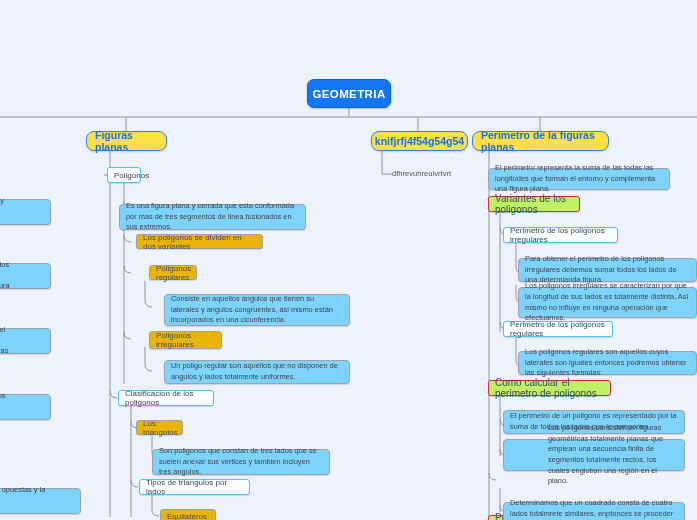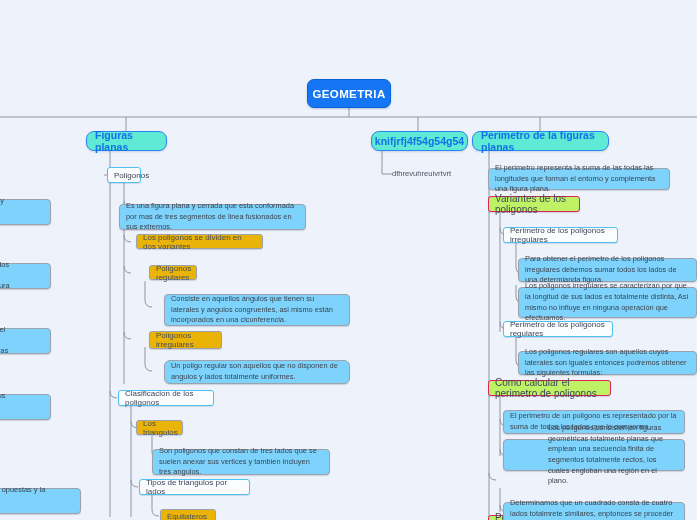--- a/index.html
+++ b/index.html
@@ -18,21 +18,21 @@
 
   
   .n-root{
     background:#1476f2;border:1px solid #0a63d6;border-radius:7px;
     color:#ffffff;font-weight:bold;font-size:11.5px;letter-spacing:.4px;
     display:flex;align-items:center;justify-content:center;
     box-shadow:0 1px 2px rgba(20,60,120,.25);
   }
   
   .n-l1{
-    border:1.6px solid #2d86ef;border-radius:8px;background:#5eead4;
+    border:1.6px solid #2d86ef;border-radius:8px;background:#fde047;
     color:#1571e8;font-weight:bold;font-size:10.5px;
     display:flex;align-items:center;justify-content:center;
     padding:7px 8px;box-shadow:0 1px 2px rgba(40,90,160,.18);
   }
   
   .n-cyan{
     border:1.4px solid #4ec2ef;border-radius:3px;background:#fbfcfe;
     color:#3f4858;font-size:8px;
     display:flex;align-items:center;padding:0 6px;
     box-shadow:0 1px 1px rgba(60,90,140,.18);
@@ -168,21 +168,21 @@
   </div>
 
   <div class="node n-note" style="left:164px;top:294px;width:186px;height:32px;">
     <span>Consiste en aquellos ángulos que tienen su laterales y angulos congruentes, asi mismo están incorporados en una cicunferencia.</span>
   </div>
 
   <div class="node n-grey" style="left:149px;top:331px;width:73px;height:18px;">
     <span>Poligonos irregulares</span>
   </div>
 
-  <div class="node n-note" style="left:164px;top:360px;width:186px;height:24px;border-radius:6px;">
+  <div class="node n-note" style="left:164px;top:360px;width:186px;height:24px;">
     <span>Un poligo regular son aquellos que no disponen de  angulos y lados totalmente uniformes.</span>
   </div>
 
   <div class="node n-cyan" style="left:118px;top:390px;width:96px;height:16px;">
     <span>Clasificacion de los poligonos</span>
   </div>
 
   <div class="node n-grey" style="left:136px;top:420px;width:47px;height:15px;">
     <span>Los triangulos</span>
   </div>

